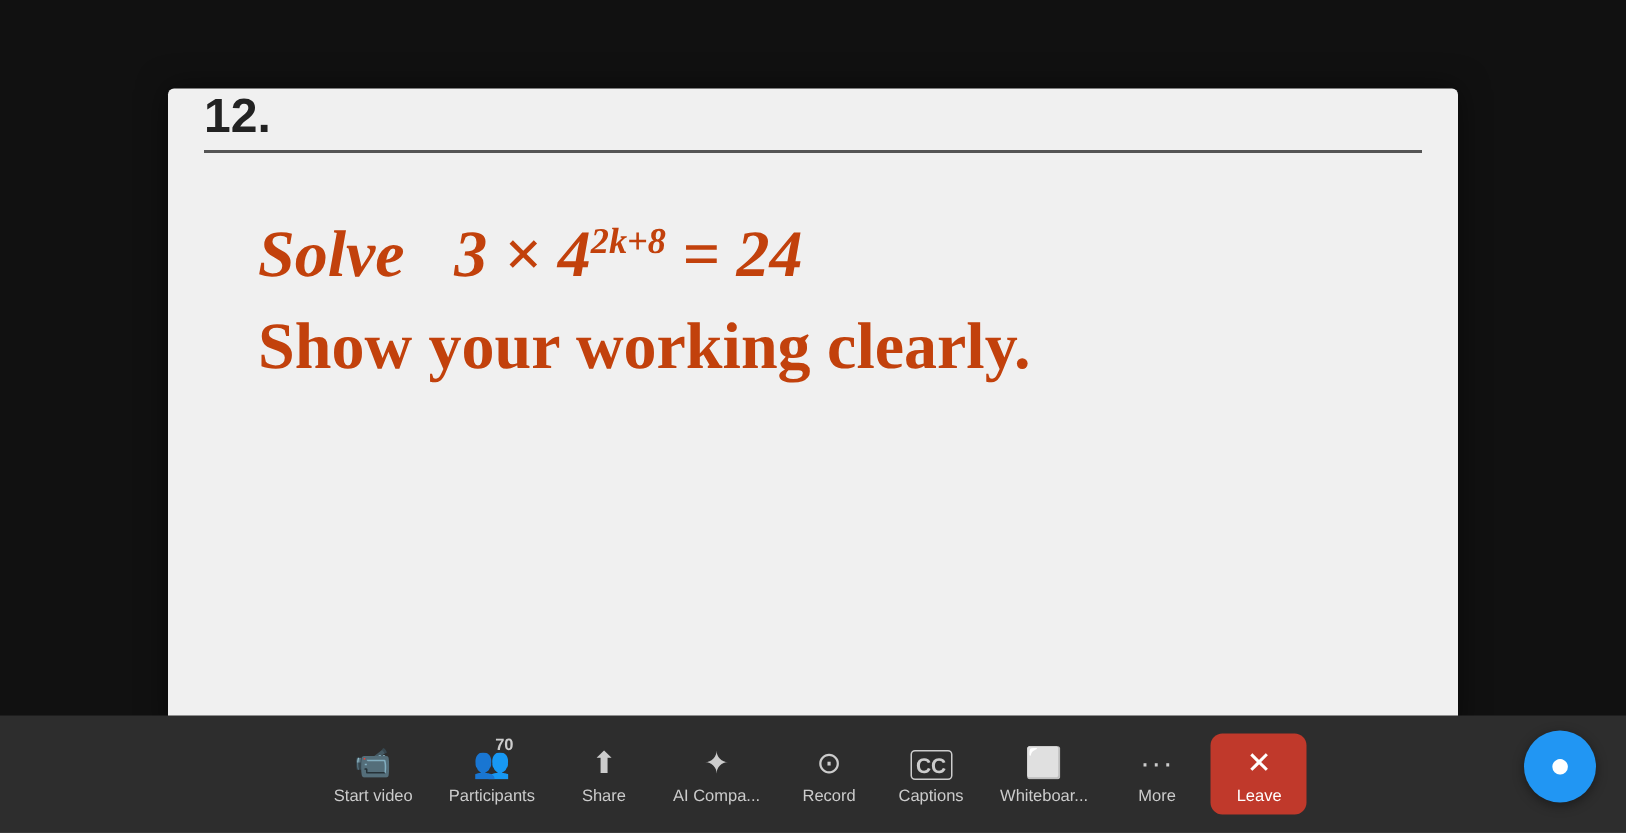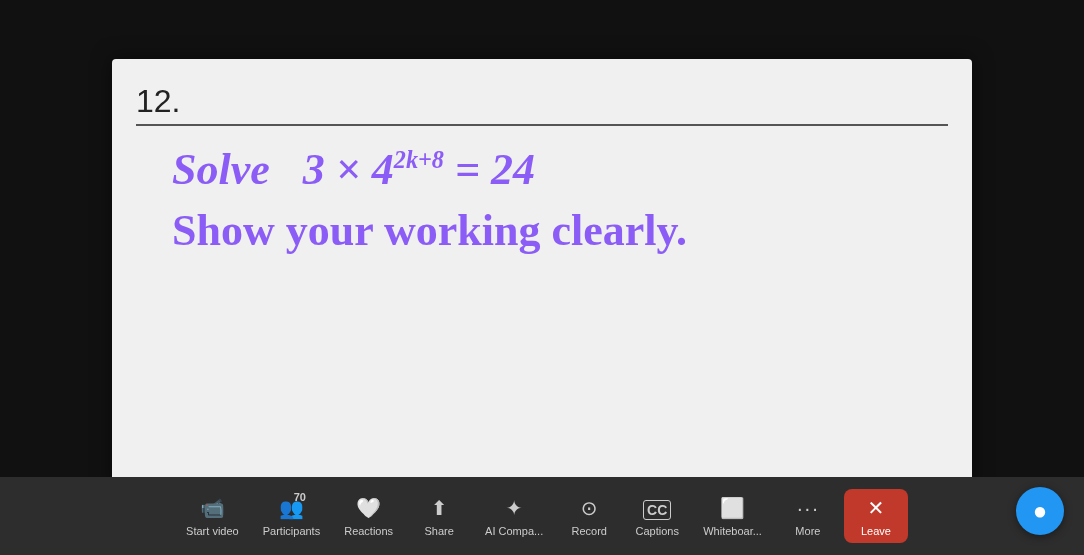--- a/index.html
+++ b/index.html
@@ -29,40 +29,40 @@
       width: 860px;
       height: 430px;
       border-radius: 4px;
       position: relative;
       margin-bottom: 8px;
       box-shadow: 0 0 20px rgba(0,0,0,0.5);
     }
 
     .slide-number {
       position: absolute;
-      top: 24px;
+      top: 0;
       left: 24px;
       font-size: 32px;
-      font-weight: normal;
+      font-weight: bold;
       color: #222;
       border-bottom: 2px solid #555;
       padding-bottom: 4px;
       width: calc(100% - 48px);
     }
 
     .slide-content {
       position: absolute;
       top: 80px;
       left: 60px;
       right: 40px;
     }
 
     .math-problem {
       font-size: 44px;
-      color: #8b5cf6;
+      color: #c2410c;
       font-weight: bold;
       line-height: 1.4;
       font-family: Georgia, 'Times New Roman', serif;
     }
 
     .math-problem .solve-word {
       font-style: italic;
     }
 
     .math-problem .show-working {
@@ -191,24 +191,20 @@
     </div>
 
     <div class="toolbar-item">
       <div class="toolbar-icon icon-people">
         <span class="badge">70</span>
       </div>
       <span class="toolbar-label">Participants</span>
     </div>
 
 
-    <div class="toolbar-item">
-      <div class="toolbar-icon icon-reaction"></div>
-      <span class="toolbar-label">Reactions</span>
-    </div>
 
     <div class="toolbar-item">
       <div class="toolbar-icon icon-share"></div>
       <span class="toolbar-label">Share</span>
     </div>
 
     <div class="toolbar-item">
       <div class="toolbar-icon icon-ai"></div>
       <span class="toolbar-label">AI Compa...</span>
     </div>

